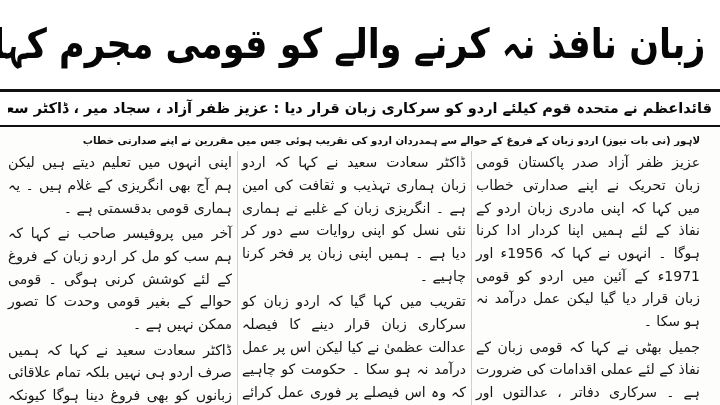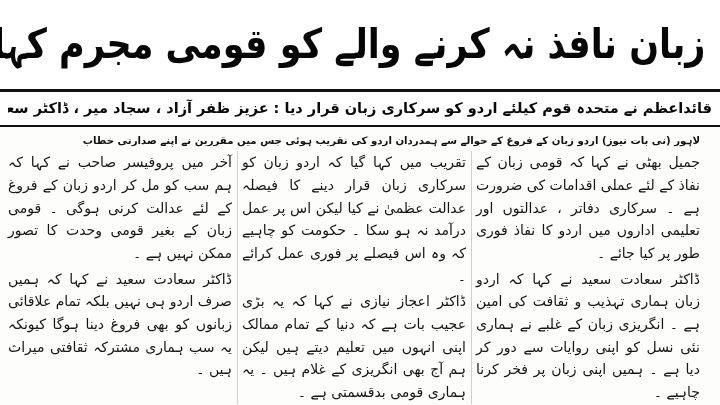--- a/index.html
+++ b/index.html
@@ -112,22 +112,23 @@
     <div class="headline">اردو کو سرکاری زبان نافذ نہ کرنے والے کو قومی مجرم کہلائیں گے مقررین</div>
   </div>
 
   <div class="kicker-band">
     <div class="kicker">قائداعظم نے متحدہ قوم کیلئے اردو کو سرکاری زبان قرار دیا : عزیز ظفر آزاد ، سجاد میر ، ڈاکٹر سعادت سعید ، جمیل بھٹی وصدیگر کا خطاب</div>
   </div>
 
   <div class="body-area">
     <div class="lead">لاہور (نی بات نیوز) اردو زبان کے فروغ کے حوالے سے ہمدردان اردو کی تقریب ہوئی جس میں مقررین نے اپنے صدارتی خطاب</div>
     <div class="columns">
+      <p class="para">عزیز ظفر آزاد صدر پاکستان قومی زبان تحریک نے اپنے صدارتی خطاب میں کہا کہ اپنی مادری زبان اردو کے نفاذ کے لئے ہمیں اپنا کردار ادا کرنا ہوگا ۔ انہوں نے کہا کہ 1956ء اور 1971ء کے آئین میں اردو کو قومی زبان قرار دیا گیا لیکن عمل درآمد نہ ہو سکا ۔</p>
       <p class="para">جمیل بھٹی نے کہا کہ قومی زبان کے نفاذ کے لئے عملی اقدامات کی ضرورت ہے ۔ سرکاری دفاتر ، عدالتوں اور تعلیمی اداروں میں اردو کا نفاذ فوری طور پر کیا جائے ۔</p>
       <p class="para">ڈاکٹر سعادت سعید نے کہا کہ اردو زبان ہماری تہذیب و ثقافت کی امین ہے ۔ انگریزی زبان کے غلبے نے ہماری نئی نسل کو اپنی روایات سے دور کر دیا ہے ۔ ہمیں اپنی زبان پر فخر کرنا چاہیے ۔</p>
       <p class="para">تقریب میں کہا گیا کہ اردو زبان کو سرکاری زبان قرار دینے کا فیصلہ عدالت عظمیٰ نے کیا لیکن اس پر عمل درآمد نہ ہو سکا ۔ حکومت کو چاہیے کہ وہ اس فیصلے پر فوری عمل کرائے ۔</p>
       <p class="para">ڈاکٹر اعجاز نیازی نے کہا کہ یہ بڑی عجیب بات ہے کہ دنیا کے تمام ممالک اپنی انہوں میں تعلیم دیتے ہیں لیکن ہم آج بھی انگریزی کے غلام ہیں ۔ یہ ہماری قومی بدقسمتی ہے ۔</p>
-      <p class="para">آخر میں پروفیسر صاحب نے کہا کہ ہم سب کو مل کر اردو زبان کے فروغ کے لئے عدالت کرنی ہوگی ۔ قومی زبان کے بغیر قومی وحدت کا تصور ممکن نہیں ہے ۔</p>
+      <p class="para">آخر میں پروفیسر صاحب نے کہا کہ ہم سب کو مل کر اردو زبان کے فروغ کے لئے کوشش کرنی ہوگی ۔ قومی حوالے کے بغیر قومی وحدت کا تصور ممکن نہیں ہے ۔</p>
       <p class="para">ڈاکٹر سعادت سعید نے کہا کہ ہمیں صرف اردو ہی نہیں بلکہ تمام علاقائی زبانوں کو بھی فروغ دینا ہوگا کیونکہ یہ سب ہماری مشترکہ ثقافتی میراث ہیں ۔</p>
     </div>
   </div>
 
 </div>
 
 </body></html>

